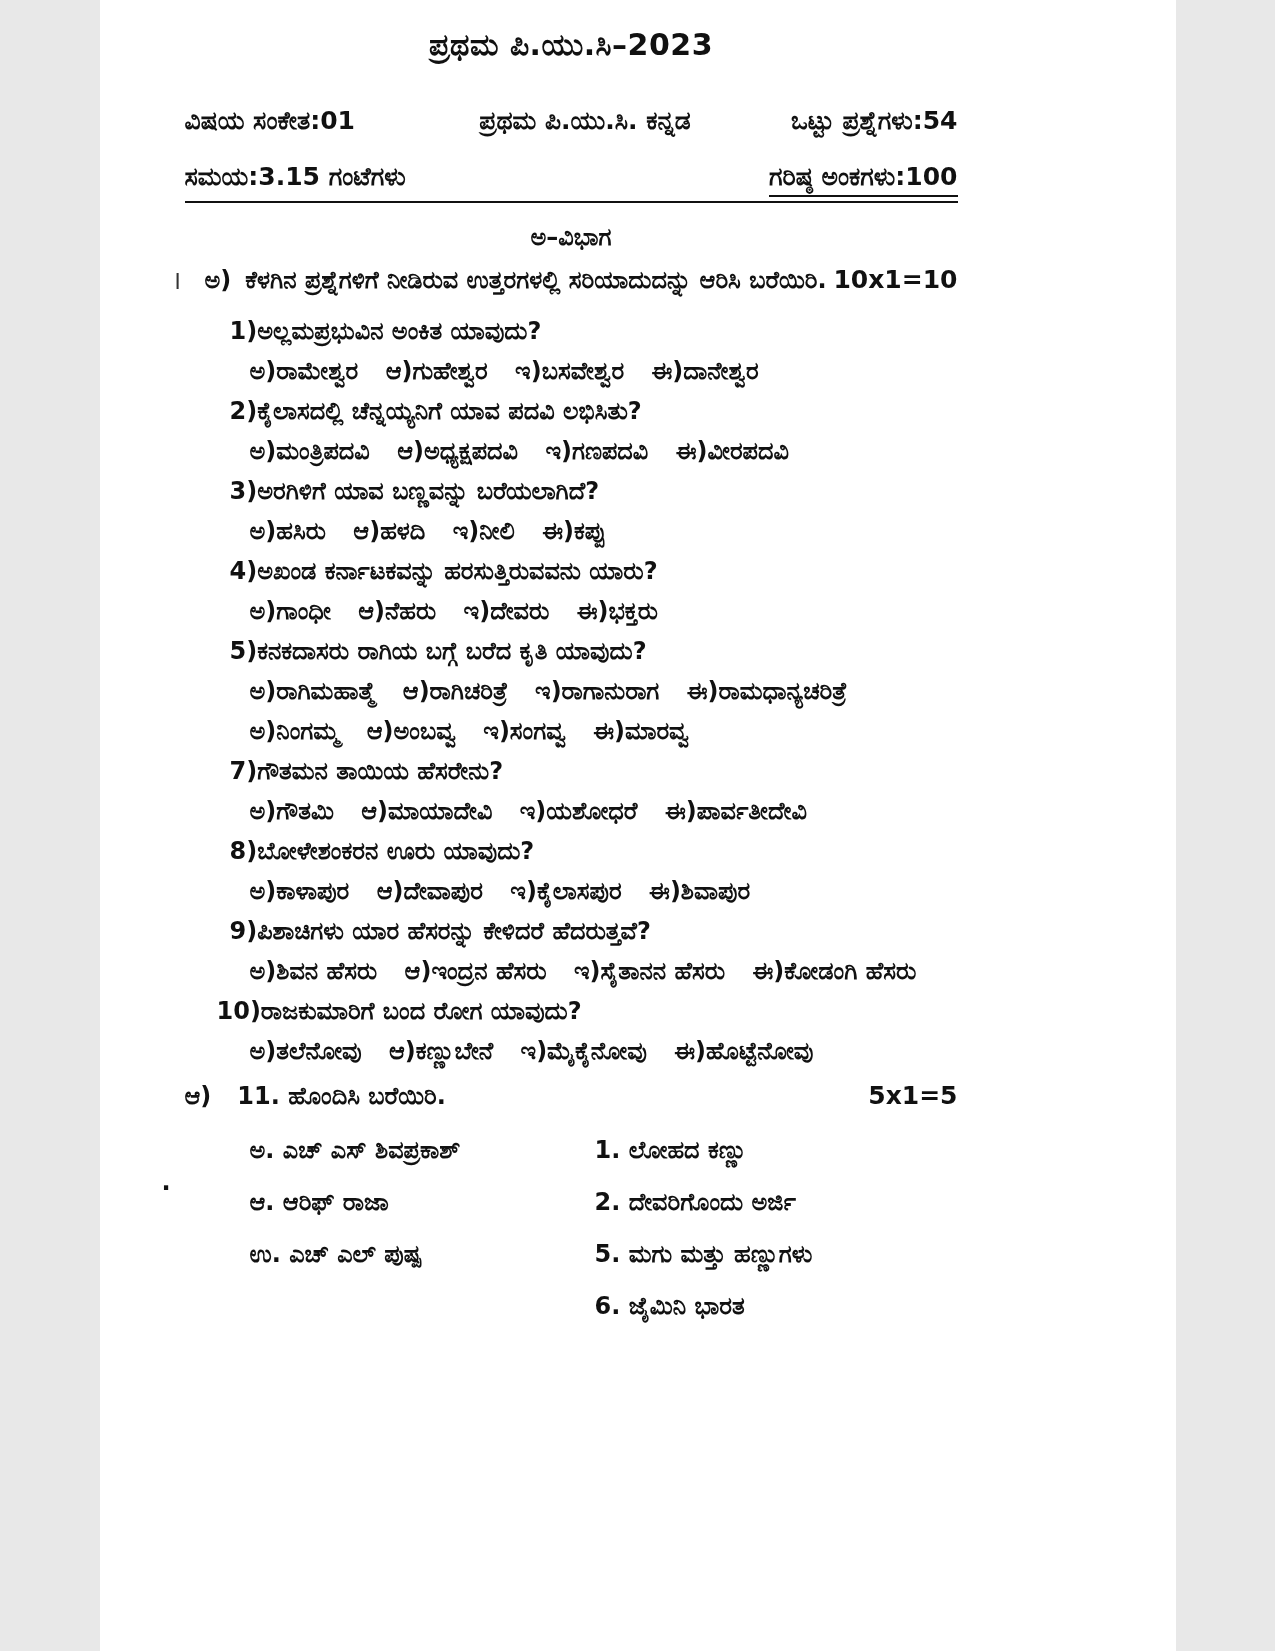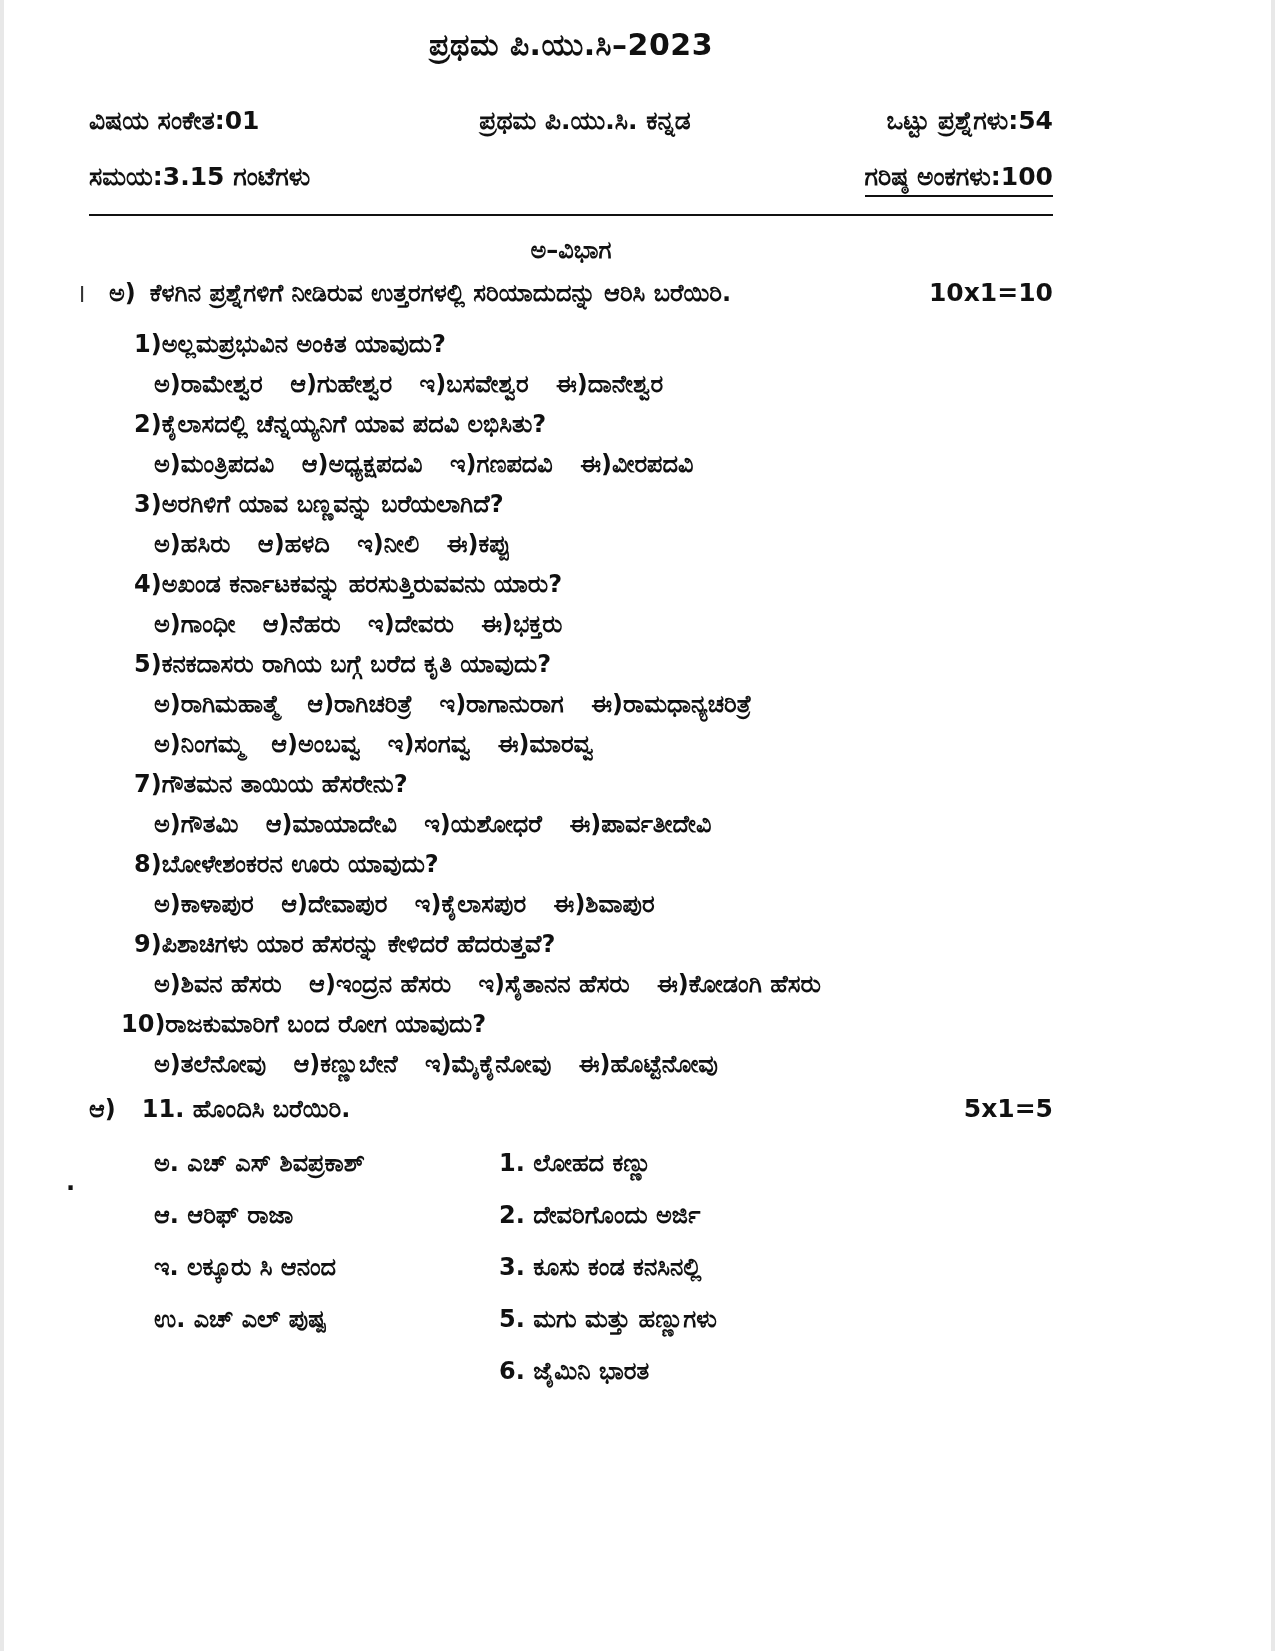--- a/index.html
+++ b/index.html
@@ -1,29 +1,29 @@
 <!DOCTYPE html>
 <html><head>
 <meta charset="utf-8">
 <style>
   html,body{margin:0;padding:0;background:#e8e8e8;}
   .page{
     position:relative;
-    width:1267px;height:1651px;
+    width:1076px;height:1651px;
     background:#ffffff;color:#111111;
     font-family:"DejaVu Sans",sans-serif;
     font-weight:bold;
     margin:0 auto;overflow:hidden;
   }
   .content{padding:26px 218px 0 85px;}
   .exam-title{
     text-align:center;font-size:30px;line-height:38px;letter-spacing:.5px;
   }
   .exam-header{
-    margin-top:40px;border-bottom:2px solid #111;padding-bottom:17px;
+    margin-top:40px;border-bottom:2px solid #111;padding-bottom:4px;
   }
   .hdr-row{
     display:grid;grid-template-columns:1fr auto 1fr;
     font-size:25px;line-height:34px;align-items:baseline;
   }
   .hdr-row .h-left{justify-self:start;}
   .hdr-row .h-center{justify-self:center;transform:translateX(14px);}
   .hdr-row .h-right{justify-self:end;}
   .hdr-row2{margin-top:22px;}
   .underlined{border-bottom:2px solid #111;padding-bottom:1px;margin-left:28px;}
@@ -178,24 +178,20 @@
     <div class="match">
       <div class="match-row">
         <span class="m-left">ಅ. ಎಚ್ ಎಸ್ ಶಿವಪ್ರಕಾಶ್</span>
         <span class="m-right">1. ಲೋಹದ ಕಣ್ಣು</span>
       </div>
       <div class="match-row">
         <span class="m-left">ಆ. ಆರಿಫ್ ರಾಜಾ</span>
         <span class="m-right">2. ದೇವರಿಗೊಂದು ಅರ್ಜಿ</span>
       </div>
       <div class="match-row">
-        <span class="m-left">ಇ. ಲಕ್ಕೂರು ಸಿ ಆನಂದ</span>
-        <span class="m-right">3. ಕೂಸು ಕಂಡ ಕನಸಿನಲ್ಲಿ</span>
-      </div>
-      <div class="match-row">
         <span class="m-left">ಉ. ಎಚ್ ಎಲ್ ಪುಷ್ಪ</span>
         <span class="m-right">5. ಮಗು ಮತ್ತು ಹಣ್ಣುಗಳು</span>
       </div>
       <div class="match-row">
         <span class="m-left"></span>
         <span class="m-right">6. ಜೈಮಿನಿ ಭಾರತ</span>
       </div>
     </div>
 
   </div>

